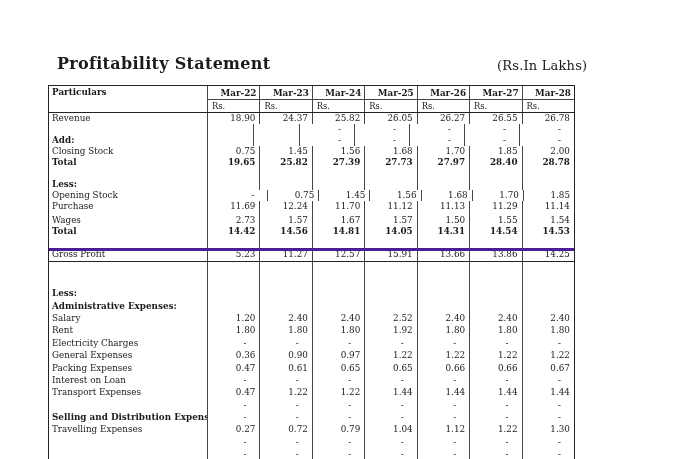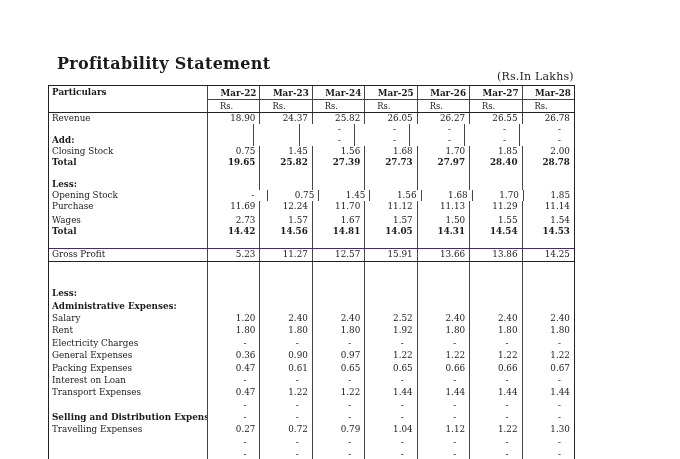--- a/index.html
+++ b/index.html
@@ -6,43 +6,43 @@
   body{
     width:680px;height:459px;background:#ffffff;overflow:hidden;
     font-family:"DejaVu Serif","Liberation Serif",serif;
     color:#1b1b1b;position:relative;
   }
   .page-title{
     position:absolute;left:57px;top:54px;
     font-size:16px;font-weight:bold;letter-spacing:.3px;
   }
   .unit-note{
-    position:absolute;left:497px;top:70px;font-size:11px;letter-spacing:.2px;
+    position:absolute;left:497px;top:58px;font-size:13px;letter-spacing:.2px;
   }
   .tbl{
     position:absolute;left:48px;top:85px;width:527px;height:406px;
     border:1px solid #222;border-bottom:none;
     box-sizing:border-box;overflow:hidden;
     font-size:8.8px;
   }
   .hrow,.row{display:flex;box-sizing:border-box;width:100%;}
   .cell{box-sizing:border-box;overflow:hidden;white-space:nowrap;
         display:flex;align-items:flex-end;padding-bottom:1px;}
   .c-part{width:158px;flex:0 0 158px;padding-left:3px;justify-content:flex-start;}
   .c-val{flex:1 1 0;border-left:1px solid #454545;justify-content:flex-end;padding-right:4px;}
   .c-val.dash{padding-right:13px;}
   .c-val.boldv{font-weight:bold;}
   .hdr-months{height:14px;}
   .hdr-months .c-part{font-weight:bold;align-items:flex-start;padding-top:1px;}
   .hdr-months .c-val{font-weight:bold;border-bottom:1px solid #454545;padding-right:3px;}
   .hdr-rs{height:13px;border-bottom:1px solid #222;}
-  .hdr-rs .c-val{justify-content:flex-start;padding-left:12px;font-size:8.3px;}
+  .hdr-rs .c-val{justify-content:flex-start;padding-left:4px;font-size:8.3px;}
   .r-top{height:11px;}
   .r-bot{height:12.4px;}
-  .r-gp{height:14px;border-top:1px solid #4c1d95;border-bottom:1px solid #222;}
+  .r-gp{height:14px;border-top:3px solid #4c1d95;border-bottom:1px solid #222;}
   .r-gp .cell{padding-bottom:2px;}
   .gap-before{height:14px;}
   .lbl-bold{font-weight:bold;}
 </style>
 </head>
 <body>
 
 <div class="page-title">Profitability Statement</div>
 <div class="unit-note">(Rs.In Lakhs)</div>
 

